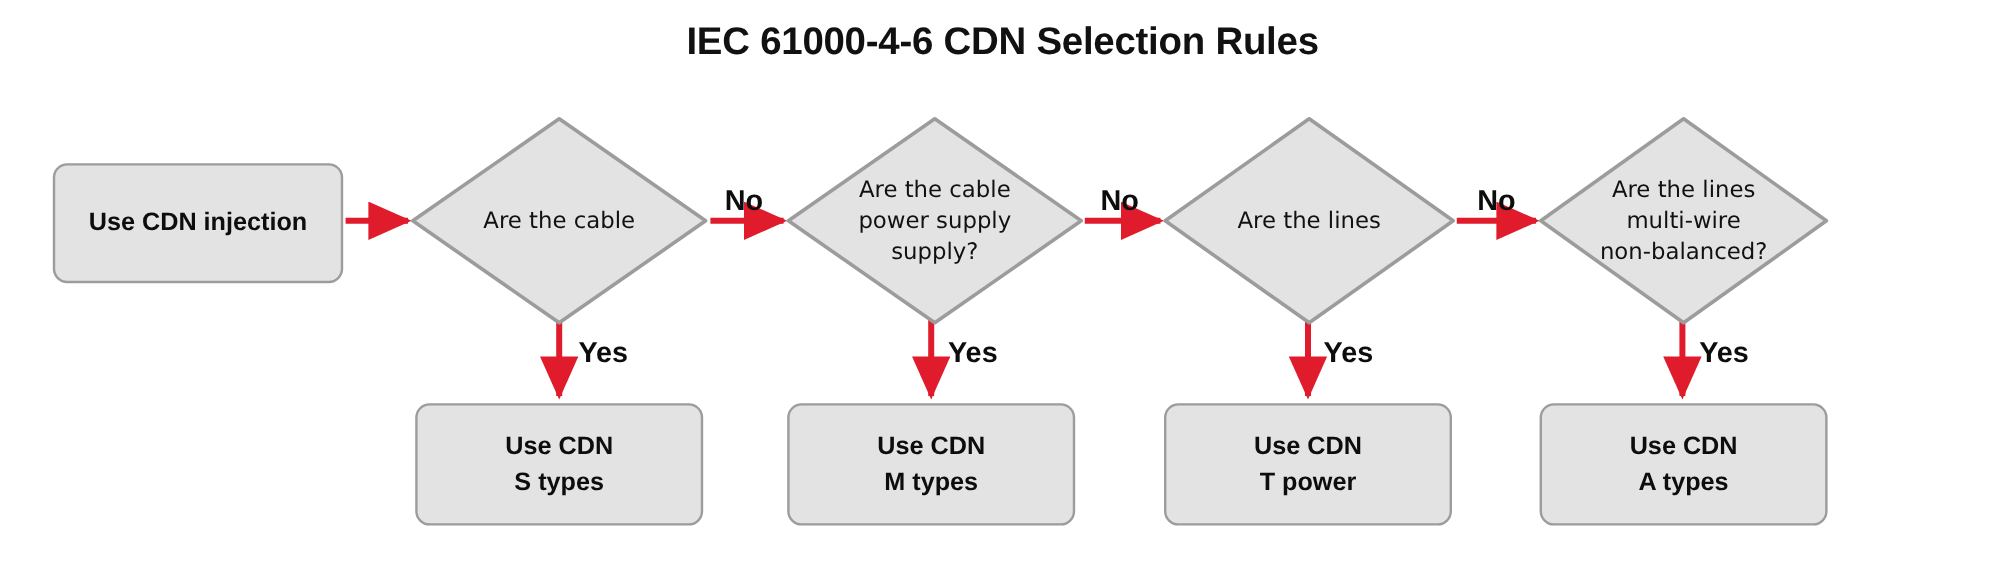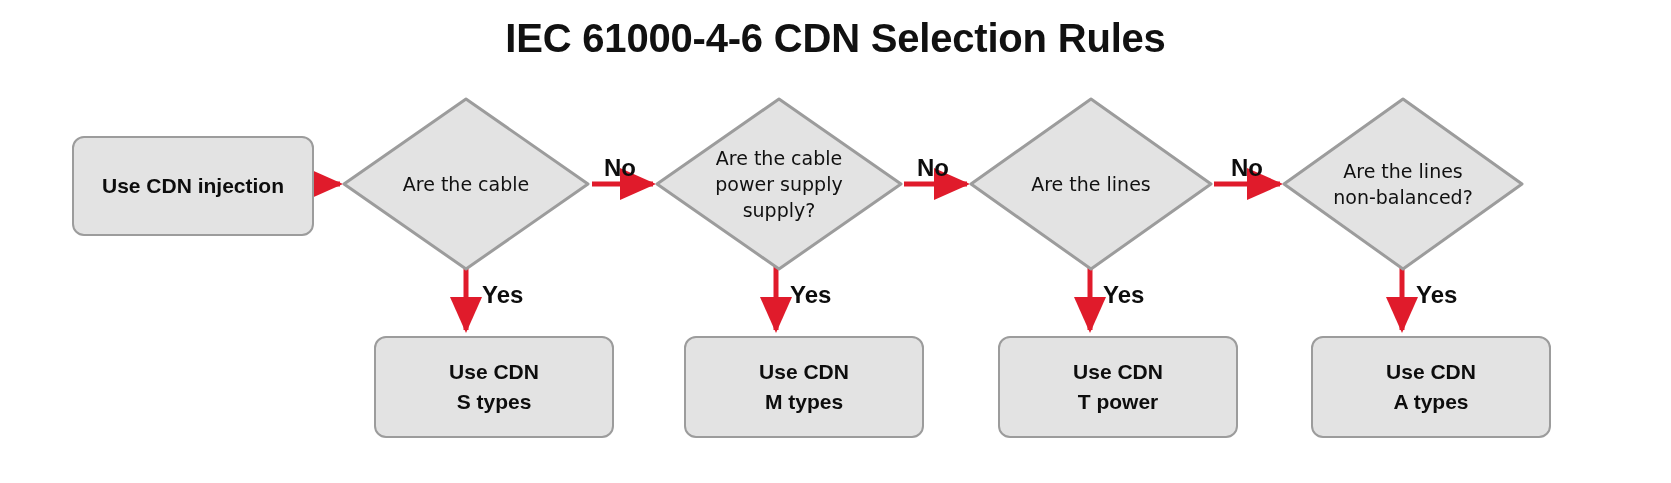--- a/index.html
+++ b/index.html
@@ -20,21 +20,21 @@
   }
 
   
   #title {
     position: absolute;
     left: 0;
     top: 16px;
     width: 1671px;
     text-align: center;
     font-family: "Liberation Sans", sans-serif;
-    font-size: 40px;
+    font-size: 32px;
     font-weight: bold;
     letter-spacing: -0.2px;
     color: #111111;
     white-space: nowrap;
   }
 
   
   #wires {
     position: absolute;
     left: 0;
@@ -56,21 +56,20 @@
     border-radius: 12px;
     display: flex;
     align-items: center;
     justify-content: center;
     text-align: center;
     font-family: "Liberation Sans", sans-serif;
     font-size: 21px;
     font-weight: bold;
     color: #0d0d0d;
     line-height: 1.45;
-    margin-left: 28px;
   }
   .proc .ln { display: block; }
 
   .decision {
     display: flex;
     align-items: center;
     justify-content: center;
   }
   .decision .dshape {
     position: absolute;
@@ -165,20 +164,21 @@
       <span class="ln">Are the lines</span>
     </div>
   </div>
 
   <div class="node decision" style="left:1280px; top:95px; width:246px; height:178px;">
     <svg class="dshape" viewBox="0 0 246 178" xmlns="http://www.w3.org/2000/svg">
       <path d="M123,4 L242,89 L123,174 L4,89 Z" fill="#e3e3e3" stroke="#9c9c9c" stroke-width="3" stroke-linejoin="round"></path>
     </svg>
     <div class="dtext">
       <span class="ln">Are the lines</span>
+      <span class="ln">multi-wire</span>
       <span class="ln">non-balanced?</span>
     </div>
   </div>
 
   <div class="node proc" style="left:346px; top:336px; width:240px; height:102px;">
     <div>
       <span class="ln">Use CDN</span>
       <span class="ln">S types</span>
     </div>
   </div>

